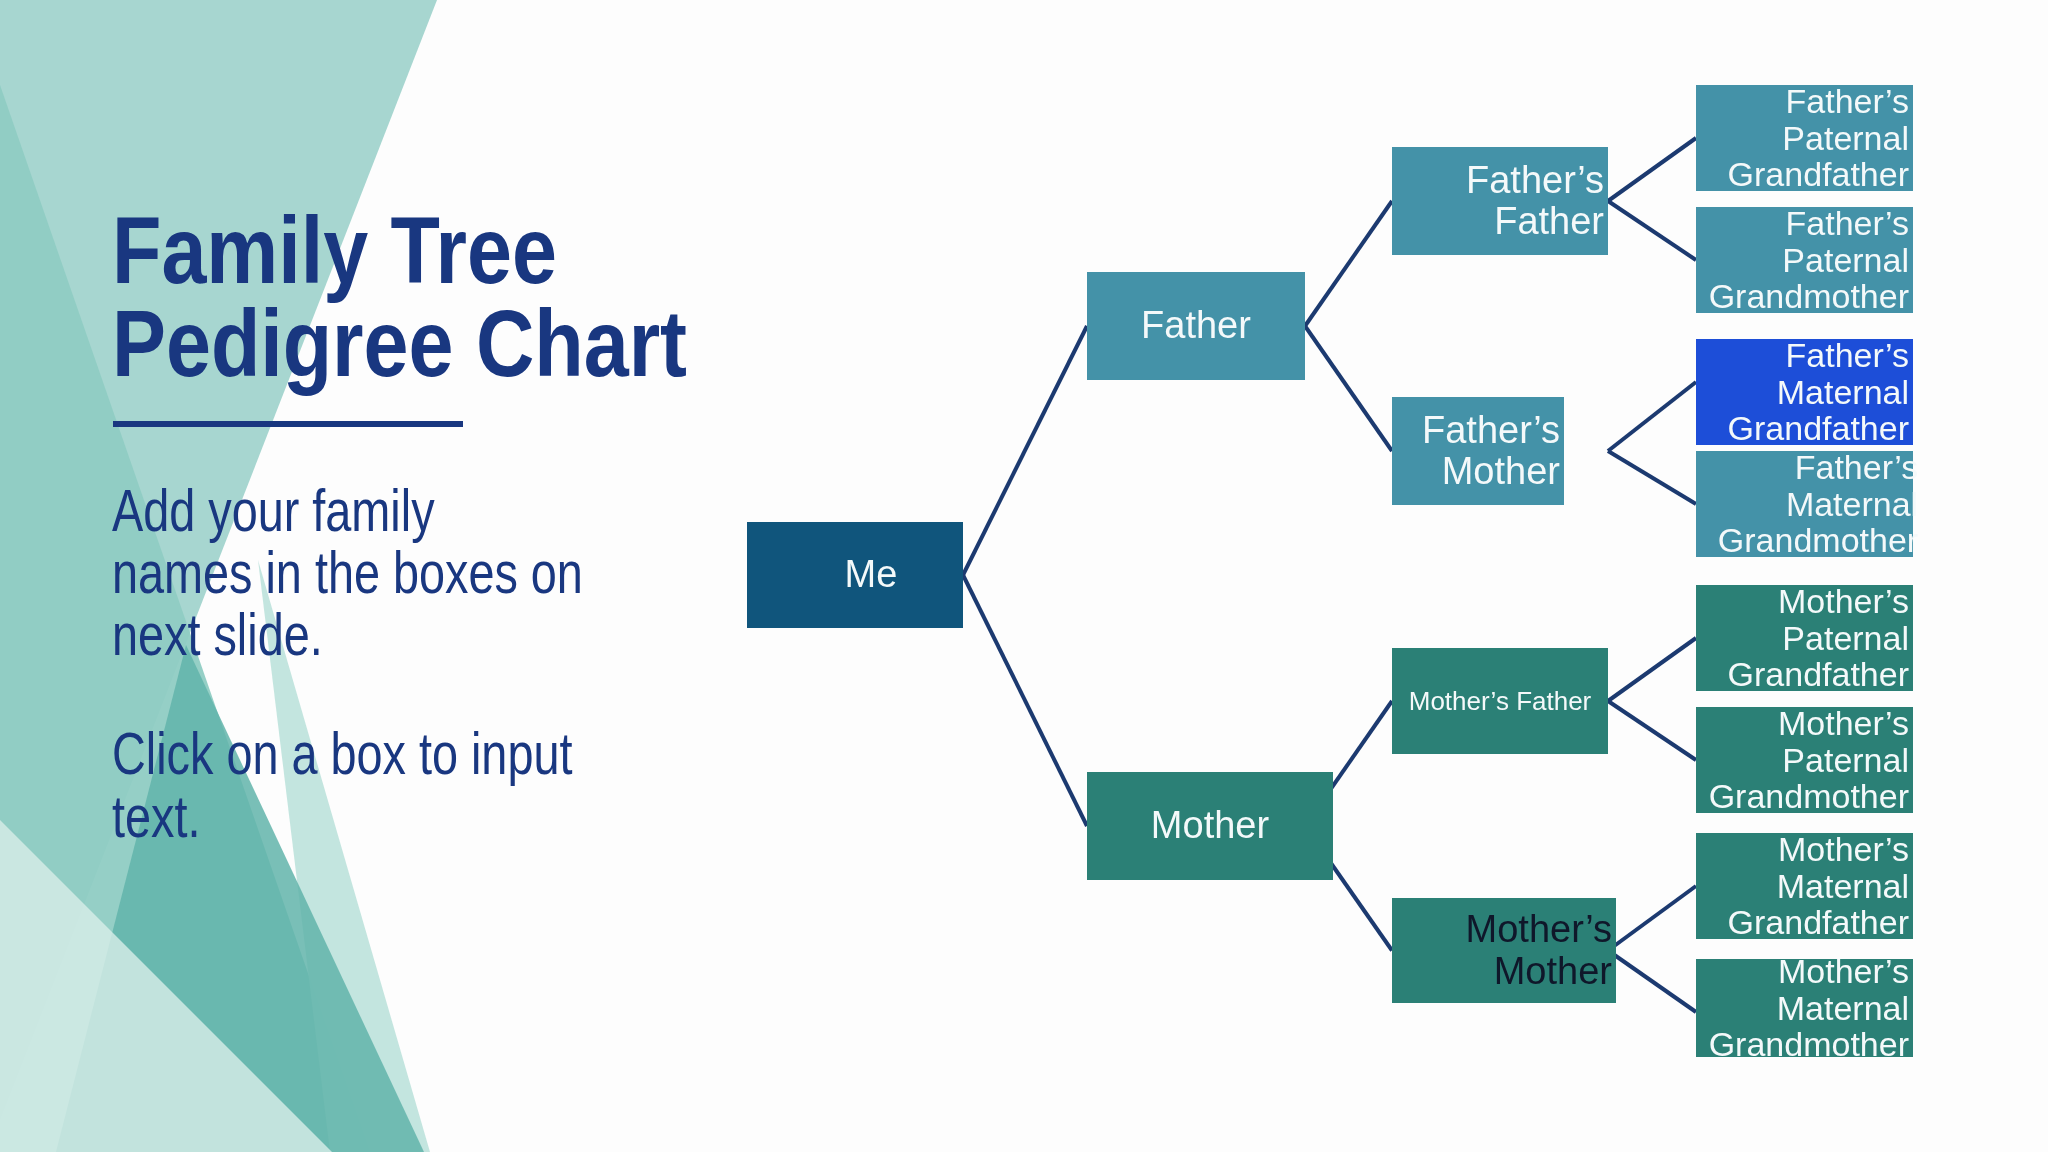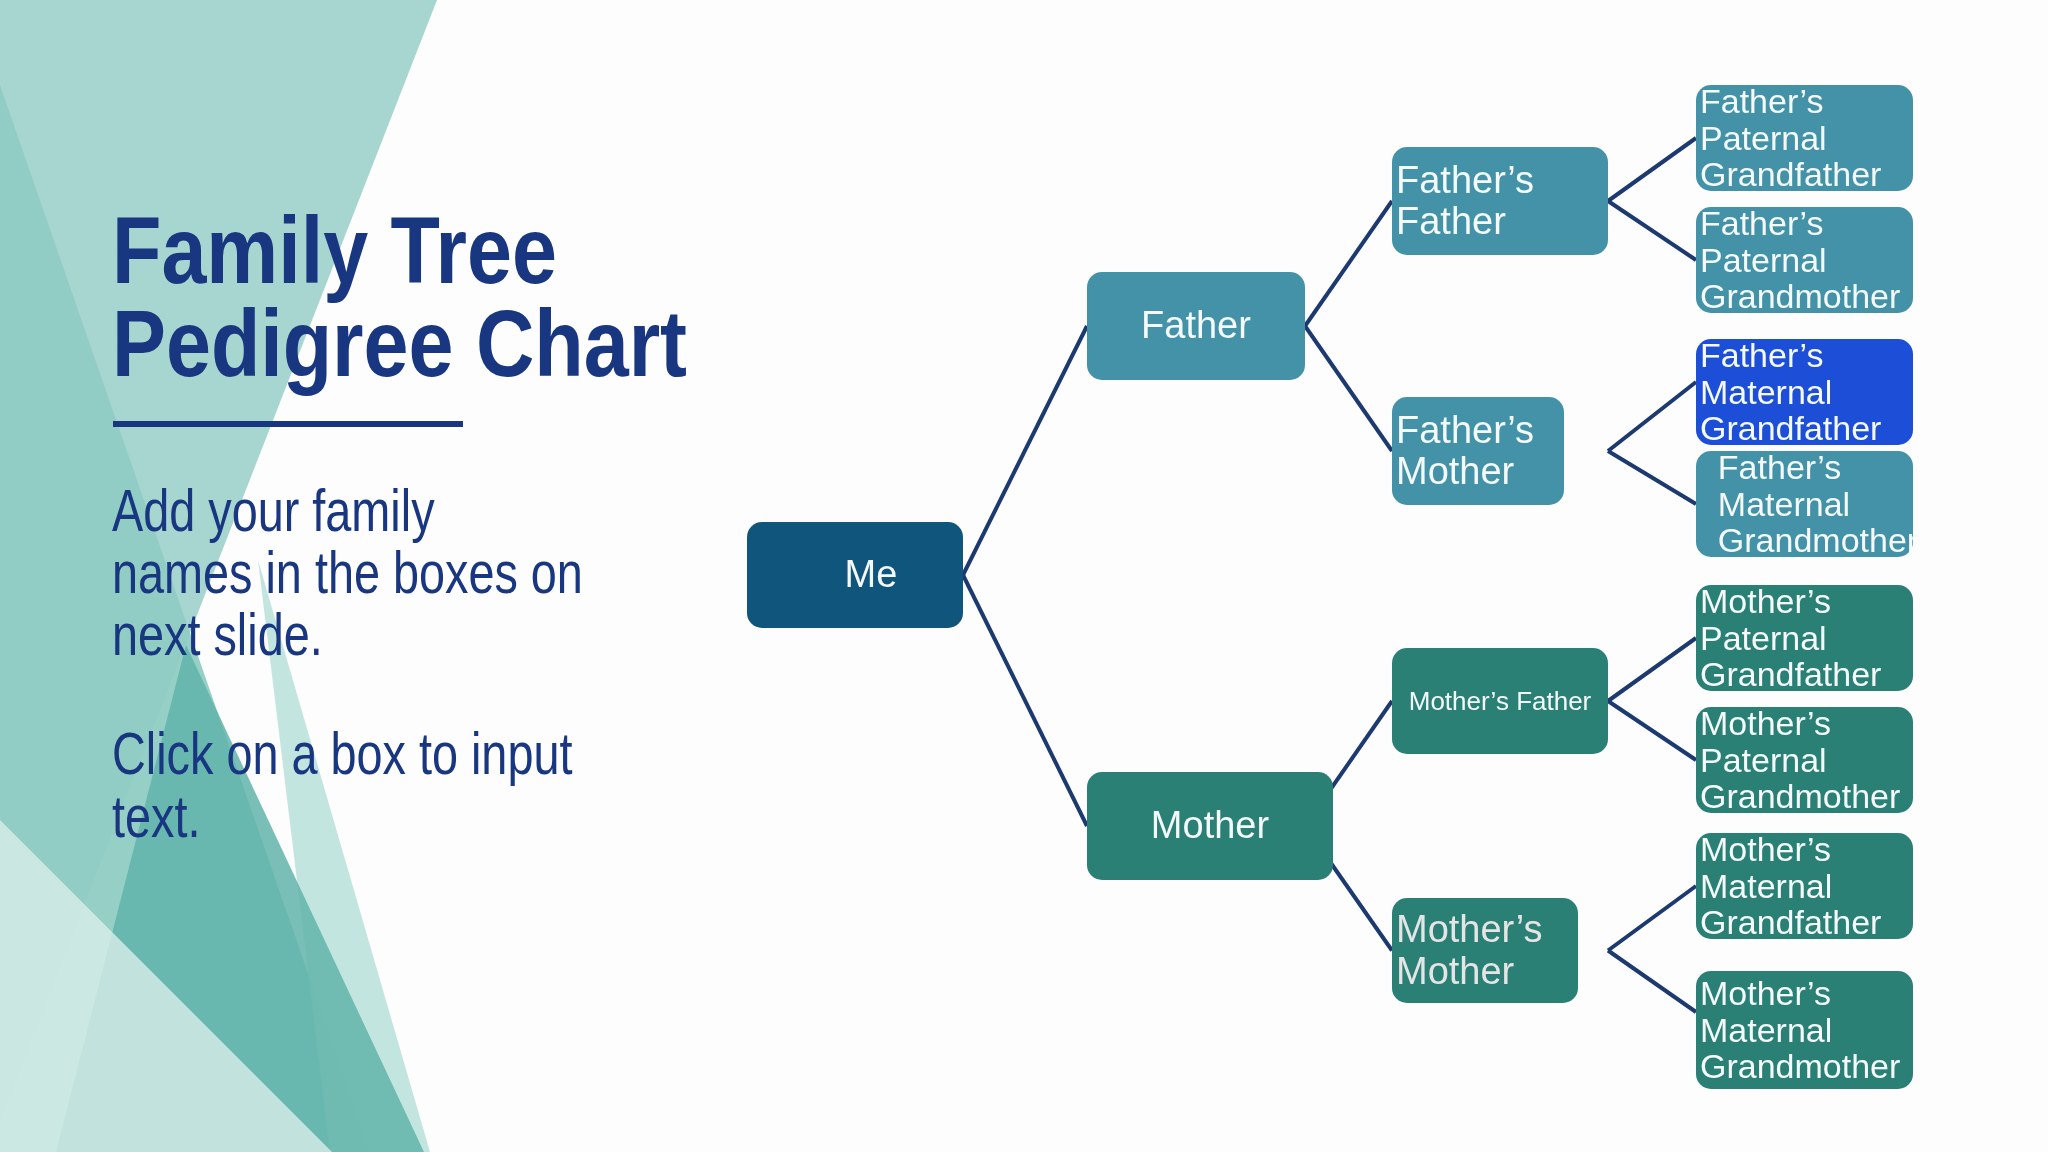--- a/index.html
+++ b/index.html
@@ -29,26 +29,25 @@
     font-size:60px;line-height:62px;
     color:var(--navy,#193780);
     transform:scaleX(0.78);transform-origin:0 0;
   }
   .body-par.p1{top:480px;}
   .body-par.p2{top:722px;line-height:63px;}
   .body-par .line{white-space:nowrap;}
   .node{
     position:absolute;
     display:flex;align-items:center;justify-content:center;
-    text-align:left;
+    text-align:right;
     color:#F4F9FA;
     line-height:1.08;
     cursor:pointer;
     box-sizing:border-box;
-    border-radius:15px;
   }
   .node span{display:block;padding:0 4px;}
 </style>
 </head>
 <body>
 
 <div class="slide" style="background: rgb(253, 253, 253);">
 
   <svg class="decor" viewBox="0 0 2048 1152" aria-hidden="true">
     <polygon points="0,0 437,0 0,1120" fill="#A7D6D0"></polygon>
@@ -100,21 +99,21 @@
       </div>
       <div class="node" style="left: 1392px; top: 147px; width: 216px; height: 108px; background: rgb(68, 146, 168); font-size: 38px; color: rgb(244, 249, 250);">
         <span>Father’s Father</span>
       </div>
       <div class="node" style="left: 1392px; top: 397px; width: 172px; height: 108px; background: rgb(68, 146, 168); font-size: 38px; color: rgb(244, 249, 250);">
         <span>Father’s Mother</span>
       </div>
       <div class="node" style="left: 1392px; top: 648px; width: 216px; height: 106px; background: rgb(43, 128, 118); font-size: 26px; color: rgb(244, 249, 250);">
         <span>Mother’s Father</span>
       </div>
-      <div class="node" style="left: 1392px; top: 898px; width: 186px; height: 105px; background: rgb(43, 128, 118); font-size: 38px; color: #e5e5e5;">
+      <div class="node" style="left: 1392px; top: 898px; width: 224px; height: 105px; background: rgb(43, 128, 118); font-size: 38px; color: #0f172a;">
         <span>Mother’s Mother</span>
       </div>
       <div class="node" style="left: 1696px; top: 85px; width: 217px; height: 106px; background: rgb(68, 146, 168); font-size: 34px; color: rgb(244, 249, 250);">
         <span>Father’s Paternal Grandfather</span>
       </div>
       <div class="node" style="left: 1696px; top: 207px; width: 217px; height: 106px; background: rgb(68, 146, 168); font-size: 34px; color: rgb(244, 249, 250);">
         <span>Father’s Paternal Grandmother</span>
       </div>
       <div class="node" style="left: 1696px; top: 339px; width: 217px; height: 106px; background: #1d4ed8; font-size: 34px; color: rgb(244, 249, 250);">
         <span>Father’s Maternal Grandfather</span>
@@ -124,18 +123,18 @@
       </div>
       <div class="node" style="left: 1696px; top: 585px; width: 217px; height: 106px; background: rgb(43, 128, 118); font-size: 34px; color: rgb(244, 249, 250);">
         <span>Mother’s Paternal Grandfather</span>
       </div>
       <div class="node" style="left: 1696px; top: 707px; width: 217px; height: 106px; background: rgb(43, 128, 118); font-size: 34px; color: rgb(244, 249, 250);">
         <span>Mother’s Paternal Grandmother</span>
       </div>
       <div class="node" style="left: 1696px; top: 833px; width: 217px; height: 106px; background: rgb(43, 128, 118); font-size: 34px; color: rgb(244, 249, 250);">
         <span>Mother’s Maternal Grandfather</span>
       </div>
-      <div class="node" style="left: 1696px; top: 959px; width: 217px; height: 118px; background: rgb(43, 128, 118); font-size: 34px; color: rgb(244, 249, 250); margin-top: 12px;">
+      <div class="node" style="left: 1696px; top: 959px; width: 217px; height: 98px; background: rgb(43, 128, 118); font-size: 34px; color: rgb(244, 249, 250);">
         <span>Mother’s Maternal Grandmother</span>
       </div>
     </div>
 
 </div>
 
 </body></html>

